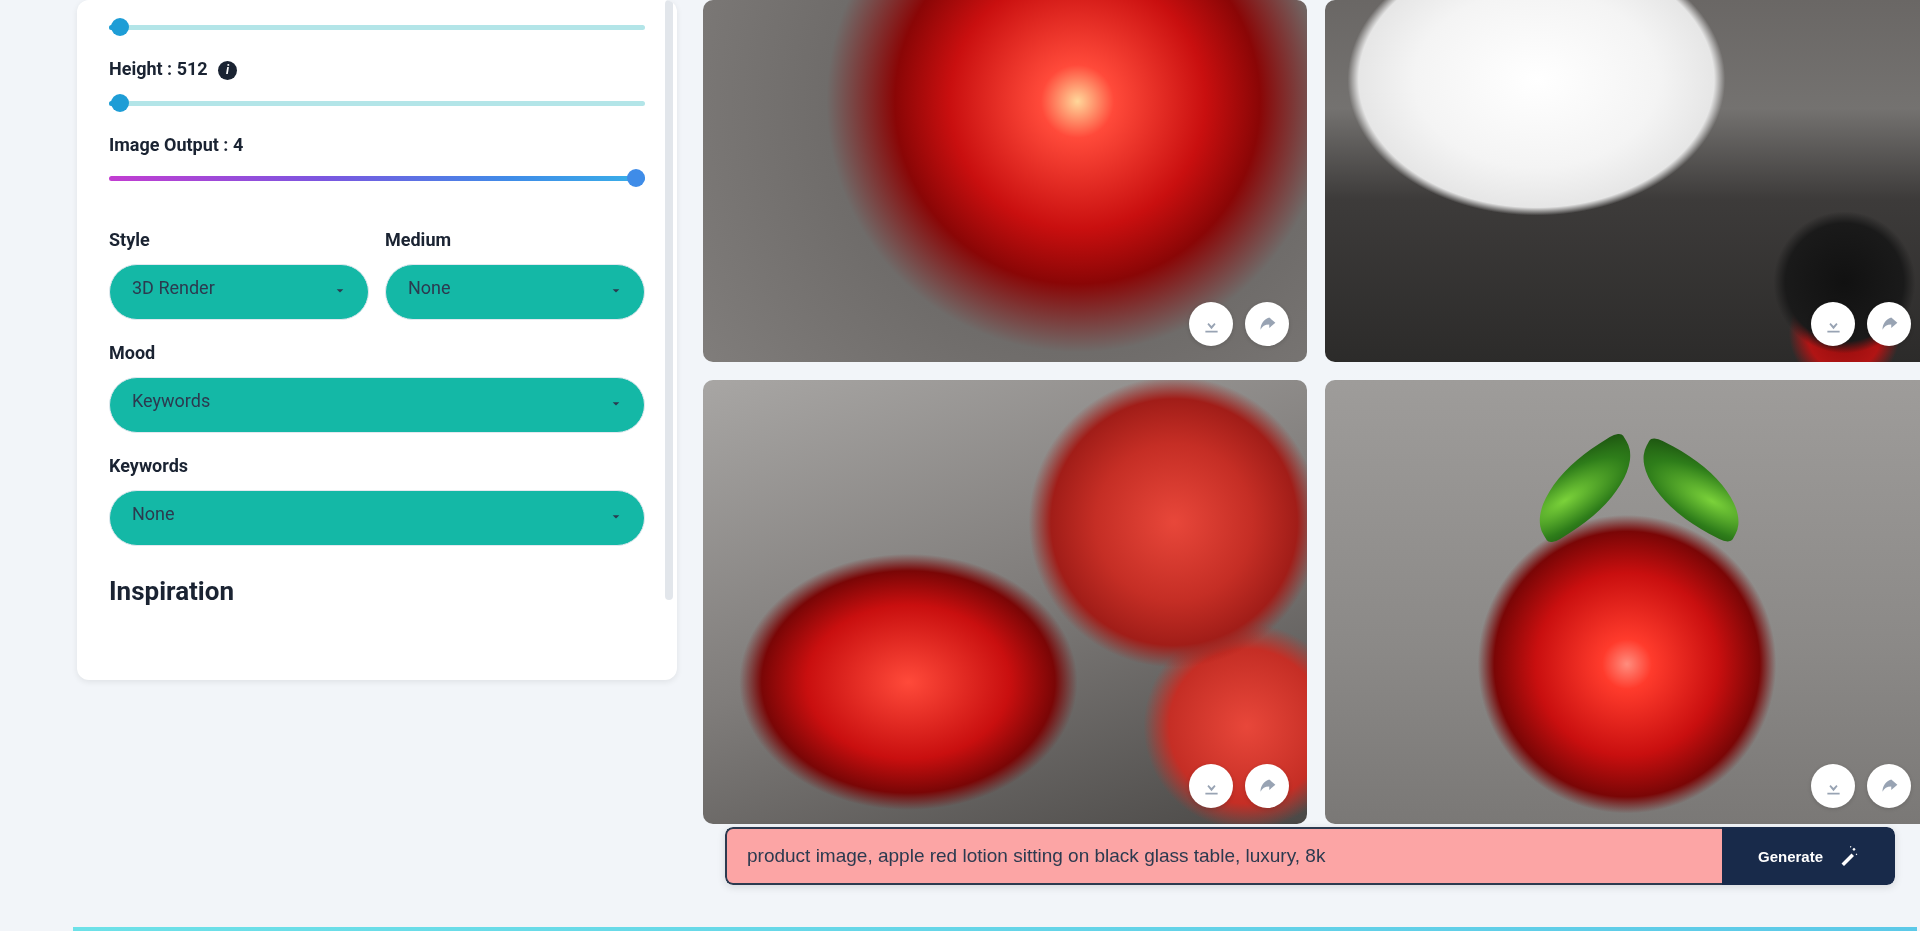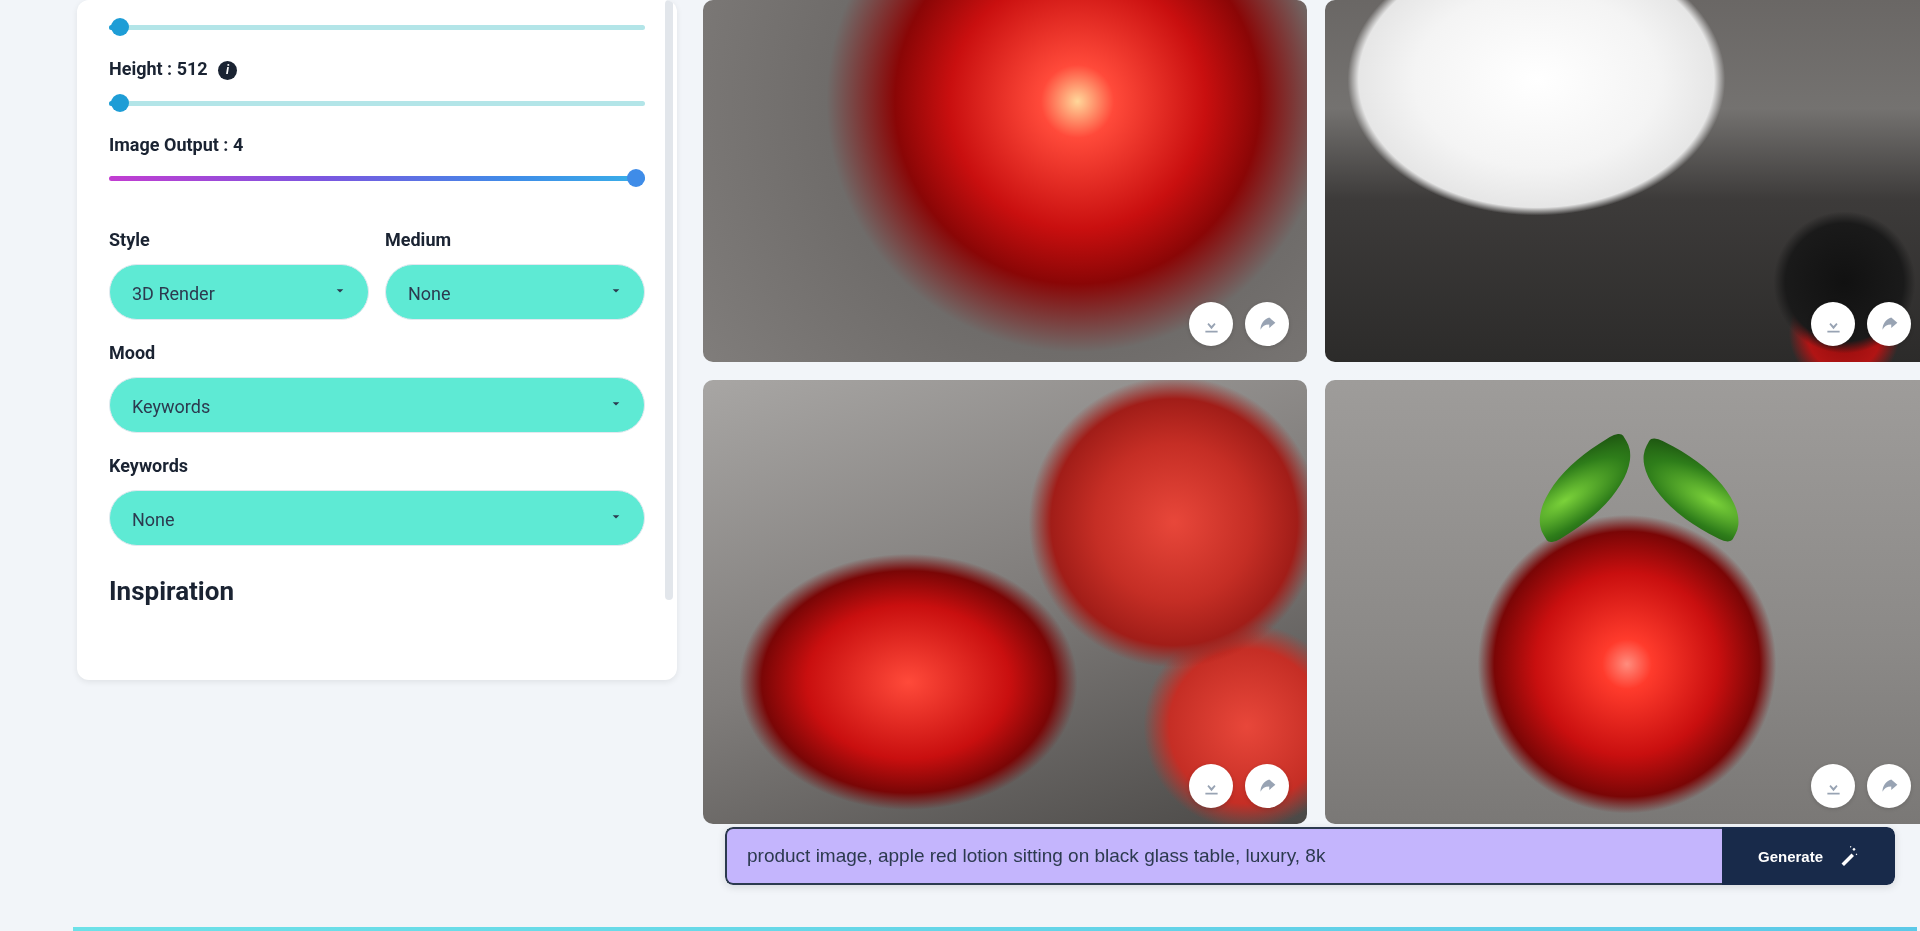--- a/index.html
+++ b/index.html
@@ -13,36 +13,36 @@
   .info-icon{display:inline-flex;width:19px;height:19px;border-radius:50%;background:#1a2332;color:#fff;align-items:center;justify-content:center;font-size:12px;font-weight:700;font-style:italic;margin-left:6px;vertical-align:1px;}
   .slider-wrap{position:relative;height:18px;margin-bottom:20px;}
   .slider-track{position:absolute;left:0;right:0;top:7px;height:5px;border-radius:4px;}
   .track-teal{background:#b3e5e8;}
   .track-fill-start{position:absolute;left:0;top:7px;height:5px;width:10px;background:#1e9dd6;border-radius:4px;}
   .track-grad{background:linear-gradient(90deg,#c23dd1 0%,#7b56e0 40%,#3f8ce8 75%,#38b0e8 100%);}
   .slider-thumb{position:absolute;top:0;width:18px;height:18px;border-radius:50%;background:#1e9dd6;cursor:pointer;}
   .slider-thumb.grad{background:#3f8ce8;}
   .two-col{display:flex;gap:16px;}
   .two-col>div{flex:1;}
-  .select{width:100%;height:56px;border:1px solid #e3e8ef;border-radius:28px;background:#5eead4;padding:4px 50px 0 22px;font-size:18px;color:#2c3a4f;position:relative;display:flex;align-items:center;cursor:pointer;}
+  .select{width:100%;height:56px;border:1px solid #e3e8ef;border-radius:28px;background:#14b8a6;padding:12px 50px 0 22px;font-size:18px;color:#2c3a4f;position:relative;display:flex;cursor:pointer;}
   .select .chev{position:absolute;right:20px;top:50%;transform:translateY(-50%);}
   .chev svg{width:16px;height:16px;fill:#2c3a4f;}
   .inspiration-label{font-size:26px;font-weight:700;color:#1a2332;margin-top:30px;}
   
   .gallery{position:absolute;left:668px;top:0;right:26px;}
   .grid{display:grid;grid-template-columns:1fr 1fr;gap:18px;}
   .card{position:relative;width:100%;height:362px;border-radius:10px;overflow:hidden;background:#7d7a78;}
   .card.hA{height:362px;}
   .card.hB{height:444px;}
   .actions{position:absolute;right:18px;bottom:16px;display:flex;gap:12px;}
   .circ{width:44px;height:44px;border-radius:50%;background:#fff;display:flex;align-items:center;justify-content:center;cursor:pointer;box-shadow:0 1px 4px rgba(0,0,0,0.15);}
   .circ svg{width:21px;height:21px;fill:#98a3b3;}
   
   .promptbar{position:absolute;left:690px;bottom:46px;right:60px;height:58px;display:flex;box-shadow:0 2px 8px rgba(0,0,0,0.12);border-radius:8px;overflow:hidden;}
-  .prompt-input{flex:1;height:58px;border:2px solid #2c3a4f;border-right:none;border-radius:8px 0 0 8px;padding:0 20px;font-size:19px;color:#2c3a4f;background:#c4b5fd;}
+  .prompt-input{flex:1;height:58px;border:2px solid #2c3a4f;border-right:none;border-radius:8px 0 0 8px;padding:0 20px;font-size:19px;color:#2c3a4f;background:#fca5a5;}
   .gen-btn{width:173px;height:58px;background:#182a4a;color:#fff;display:flex;align-items:center;justify-content:center;gap:16px;font-size:15px;font-weight:700;border-radius:0 8px 8px 0;cursor:pointer;border:none;}
   .gen-btn svg{width:20px;height:20px;fill:#fff;}
   .bottom-bar{position:absolute;left:38px;right:38px;bottom:0;height:4px;background:linear-gradient(90deg,#6de1e8,#5cc9e8);}
   
   .bg1{background:radial-gradient(circle at 62% 28%, #ffd79a 0%, #ff4a3a 8%, #c90f0f 28%, #8a0606 40%, #6f6c6a 55%, #807d7b 100%);}
   .bg2{background:
         radial-gradient(ellipse at 35% 22%, #ffffff 0%, #f4f4f4 22%, #e6e6e6 32%, rgba(0,0,0,0) 34%),
         radial-gradient(circle at 86% 78%, #111 0%, #1a1a1a 10%, rgba(0,0,0,0) 12%),
         radial-gradient(circle at 86% 92%, #8e0b0b 0%, #b11414 6%, rgba(0,0,0,0) 9%),
         linear-gradient(180deg,#6a6765 0%,#747270 30%,#3d3b3a 55%,#2c2b2a 100%);}

